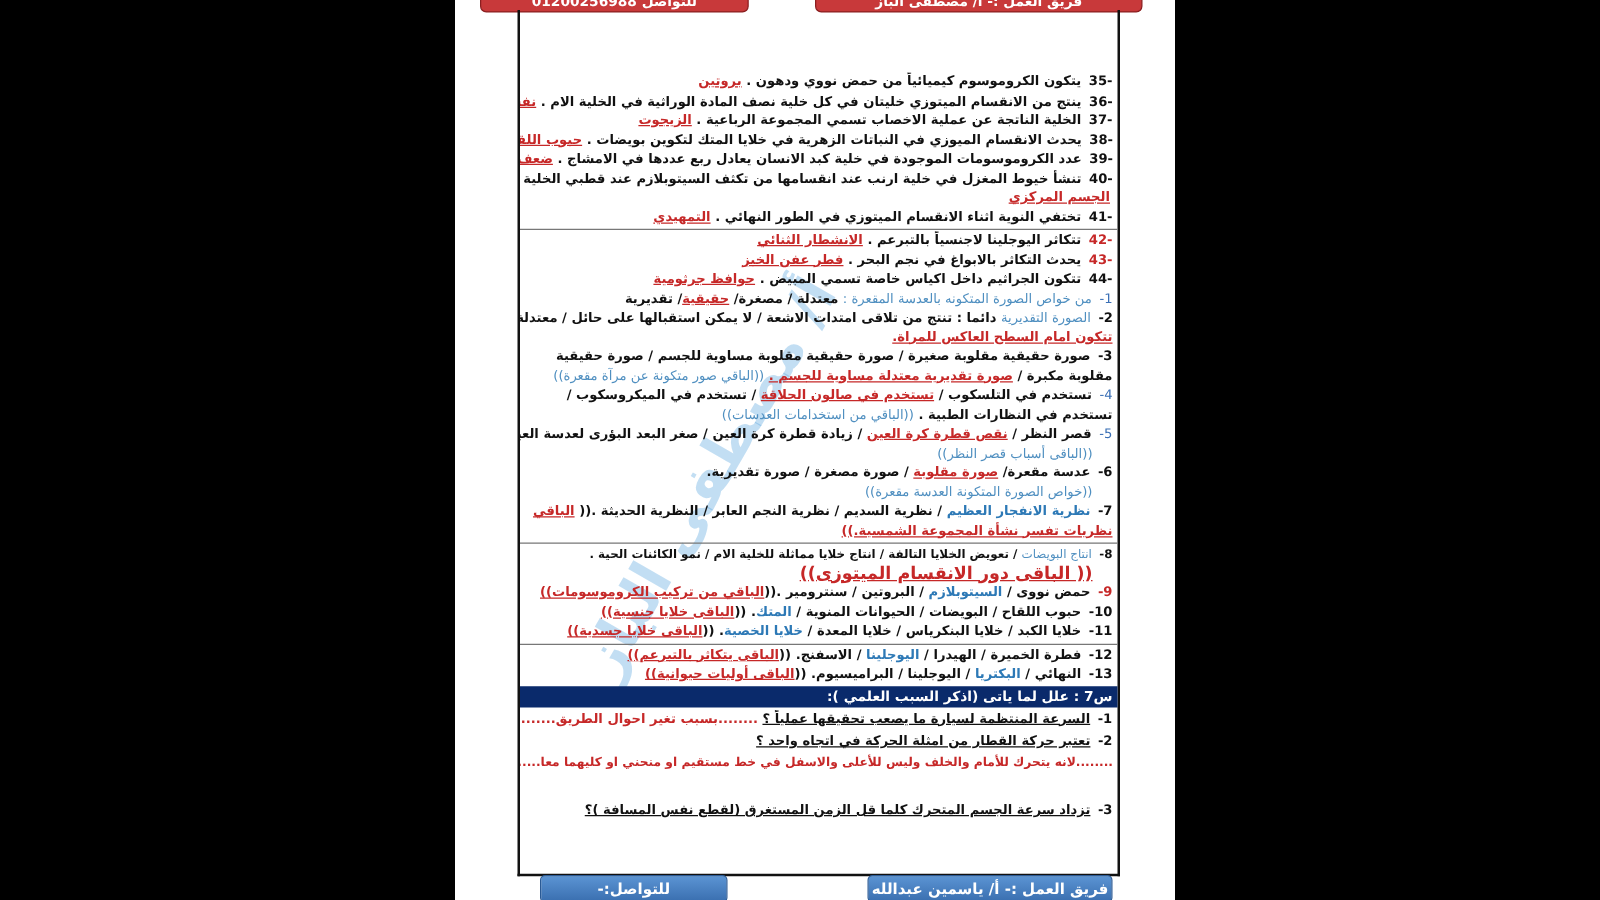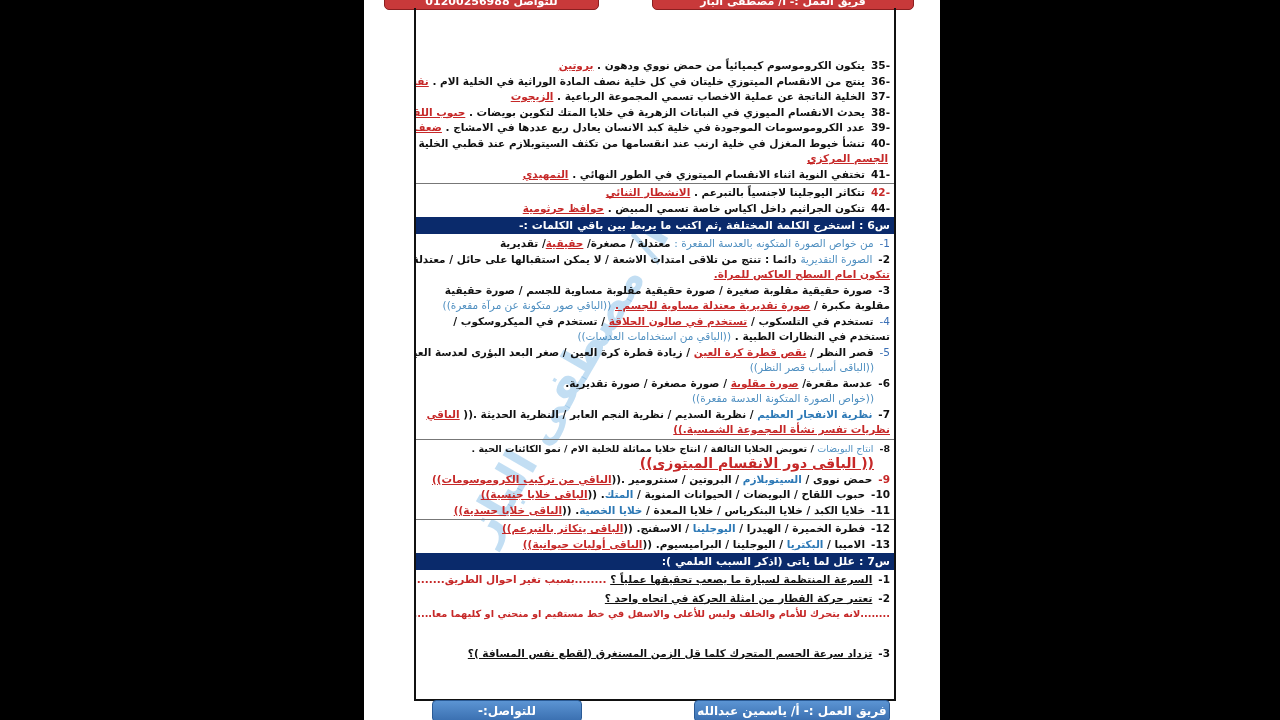--- a/index.html
+++ b/index.html
@@ -98,25 +98,28 @@
     <div class="row">
       <span class="num">-41</span><span>تختفي النوية اثناء الانقسام الميتوزي في الطور النهائي .</span>
       <span class="ans">التمهيدي</span>
     </div>
     <div class="sep"></div>
     <div class="row">
       <span class="num red">-42</span><span>تتكاثر اليوجلينا لاجنسياً بالتبرعم .</span>
       <span class="ans">الانشطار الثنائي</span>
     </div>
     <div class="row">
+      <span class="num red">-43</span><span>يحدث التكاثر بالابواغ في نجم البحر .</span>
+      <span class="ans">فطر عفن الخبز</span>
+    </div>
+    <div class="row">
       <span class="num">-44</span><span>تتكون الجراثيم داخل اكياس خاصة تسمي المبيض .</span>
       <span class="ans">حوافظ جرثومية</span>
     </div>
 
-    <div class="section-bar">س6 : استخرج الكلمة المختلفة ,ثم اكتب ما يربط بين باقي الكلمات :-</div>
 
     <div class="row">
       <span class="num blue">1-</span><span class="blue">من خواص الصورة المتكونه بالعدسة المقعرة :</span>
       <span>معتدلة / مصغرة/</span>
       <span class="hl-red">حقيقية</span><span>/ تقديرية</span>
     </div>
     <div class="row">
       <span class="num">2-</span><span class="blue">الصورة التقديرية</span>
       <span>دائما : تنتج من تلاقى امتدات الاشعة / لا يمكن استقبالها على حائل / معتدلة /</span>
     </div>
@@ -176,21 +179,21 @@
       <span class="num">11-</span><span>خلايا الكبد / خلايا البنكرياس / خلايا المعدة /</span>
       <span class="hl-blue">خلايا الخصية</span><span>. ((</span><span class="hl-red">الباقى خلايا جسدية))</span>
     </div>
     <div class="sep"></div>
     <div class="row">
       <span class="num">12-</span><span>فطرة الخميرة / الهيدرا /</span>
       <span class="hl-blue">اليوجلينا</span>
       <span>/ الاسفنج. ((</span><span class="hl-red">الباقى يتكاثر بالتبرعم))</span>
     </div>
     <div class="row">
-      <span class="num">13-</span><span>الاميبا /</span>
+      <span class="num">13-</span><span>النهائي /</span>
       <span class="hl-blue">البكتريا</span>
       <span>/ اليوجلينا / البراميسيوم. ((</span><span class="hl-red">الباقى أوليات حيوانية))</span>
     </div>
 
     <div class="section-bar">س7 : علل لما ياتى (اذكر السبب العلمي ):</div>
 
     <div class="row">
       <span class="num">1-</span><span class="u">السرعة المنتظمة لسيارة ما يصعب تحقيقها عملياً ؟</span>
       <span style="color:#c62828">........بسبب تغير احوال الطريق..........</span>
     </div>

